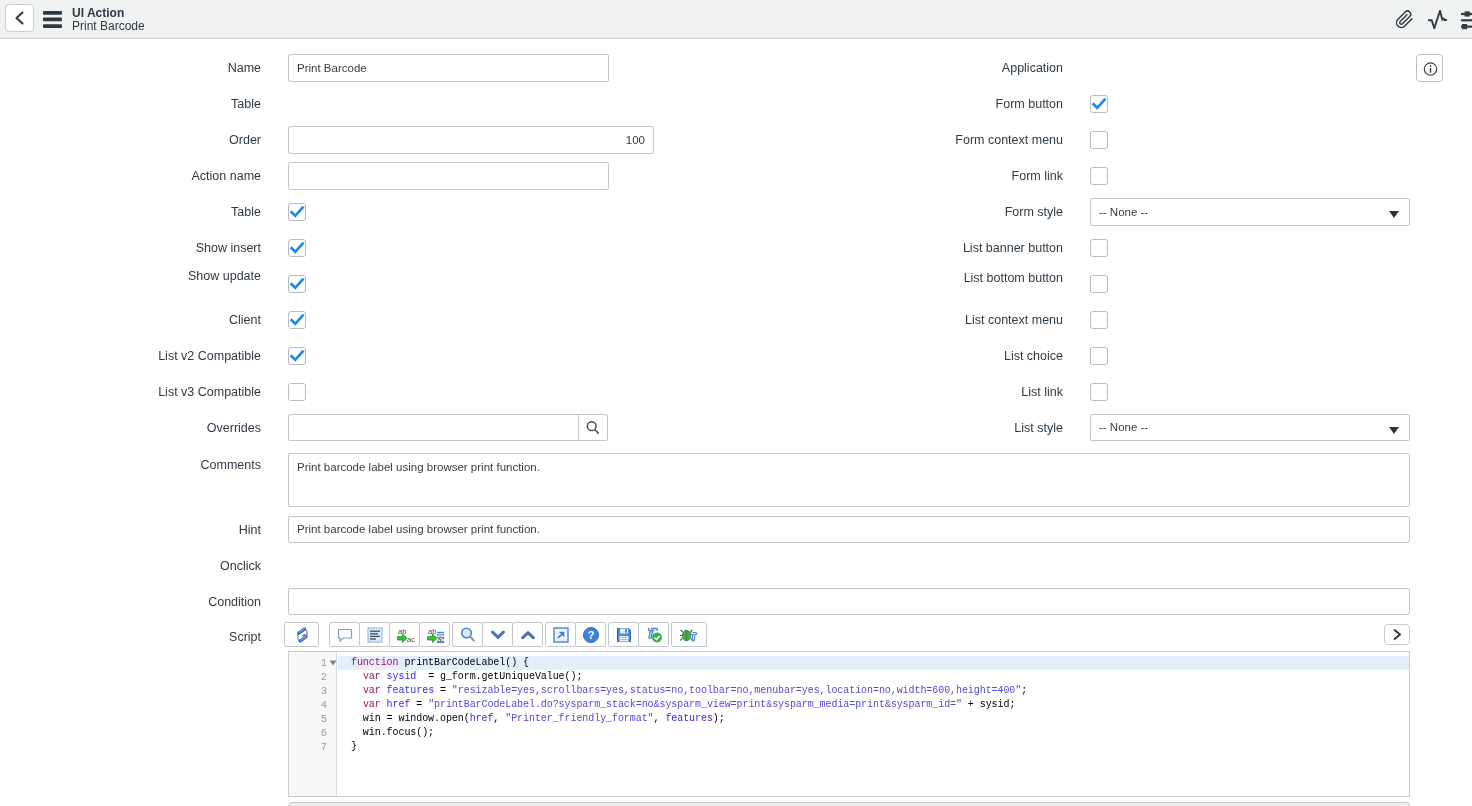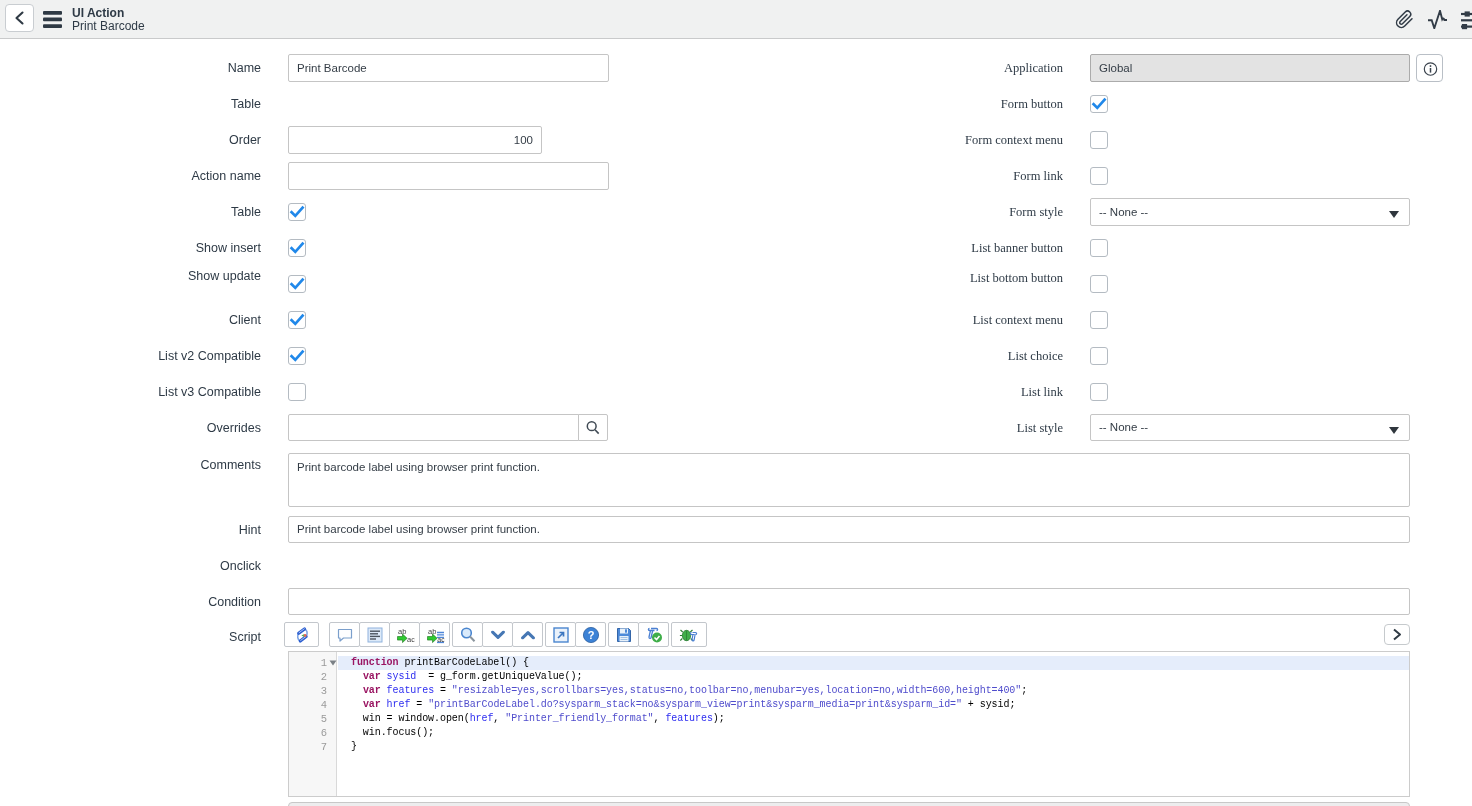--- a/index.html
+++ b/index.html
@@ -4,27 +4,27 @@
 <style>
 * { margin:0; padding:0; box-sizing:border-box; }
 html,body { width:1472px; height:806px; overflow:hidden; background:#fff;
   font-family:"Liberation Sans", sans-serif; }
 #page { position:relative; width:1472px; height:806px; }
 .abs { position:absolute; }
 #hdr { left:0; top:0; width:1472px; height:39px; background:#f0f1f1; border-bottom:1px solid #c9cacb; }
 #backbtn { left:5px; top:4px; width:29px; height:28px; background:#fff; border:1px solid #c9cdd1; border-radius:4px; }
 .lbl { font-size:12.5px; color:#2e3a46; line-height:18px; white-space:nowrap; }
 .lbl-l { right:1211px; }
-.lbl-r { right:409px;font-family:Liberation Serif, serif; }
+.lbl-r { right:409px; }
 .inp { background:#fff; border:1px solid #c5c5c5; border-radius:2px; font-size:11.5px; color:#343d46; line-height:26px; padding:0 8px; white-space:nowrap; overflow:hidden; }
 .cb { width:18px; height:18px; background:#fff; border:1px solid #b4bbc2; border-radius:3px; }
 .sel-arrow { width:0; height:0; border-left:5px solid transparent; border-right:5px solid transparent; border-top:7px solid #2f363d; position:absolute; right:10px; top:12px; }
 .tbtn { position:absolute; top:622px; height:25px; background:#fff; border:1px solid #c3c7cc; border-radius:2px; }
 .tbtn svg { position:absolute; left:50%; top:50%; transform:translate(-50%,-50%); }
-.kw { color:#9a1562; font-weight:bold; }
+.kw { color:#9a1562; font-weight:normal; }
 .df { color:#2d2df0;text-align:right; }
 .st { color:#4f4ccc; }
 </style>
 </head>
 <body>
 <div id="page">
 
   <div class="abs" id="hdr"></div>
   <div class="abs" id="backbtn"></div>
   <svg class="abs" style="left:12px;top:10px" width="15" height="16" viewBox="0 0 15 16">
@@ -81,21 +81,21 @@
   <div class="abs lbl lbl-r" style="top:167px">Form link</div>
   <div class="abs lbl lbl-r" style="top:203px">Form style</div>
   <div class="abs lbl lbl-r" style="top:239px">List banner button</div>
   <div class="abs lbl lbl-r" style="top:269px">List bottom button</div>
   <div class="abs lbl lbl-r" style="top:311px">List context menu</div>
   <div class="abs lbl lbl-r" style="top:347px">List choice</div>
   <div class="abs lbl lbl-r" style="top:383px">List link</div>
   <div class="abs lbl lbl-r" style="top:419px">List style</div>
 
   <div class="abs inp" style="left:288px;top:54px;width:321px;height:28px">Print Barcode</div>
-  <div class="abs inp" style="left:288px;top:126px;width:254px;height:28px;text-align:right">100</div>
+  <div class="abs inp" style="left:288px;top:126px;width:366px;height:28px;text-align:right">100</div>
   <div class="abs inp" style="left:288px;top:162px;width:321px;height:28px"></div>
 
   <div class="abs cb" style="left:288px;top:203px"><svg width="18" height="18" viewBox="0 0 18 18" style="margin:-1px 0 0 -1px">
         <path d="M3.6 9.2 L7.3 12.9 L14.6 4.6" fill="none" stroke="#2088ea" stroke-width="2.7" stroke-linecap="square"></path>
       </svg></div>
   <div class="abs cb" style="left:288px;top:239px"><svg width="18" height="18" viewBox="0 0 18 18" style="margin:-1px 0 0 -1px">
         <path d="M3.6 9.2 L7.3 12.9 L14.6 4.6" fill="none" stroke="#2088ea" stroke-width="2.7" stroke-linecap="square"></path>
       </svg></div>
   <div class="abs cb" style="left:288px;top:275px"><svg width="18" height="18" viewBox="0 0 18 18" style="margin:-1px 0 0 -1px">
         <path d="M3.6 9.2 L7.3 12.9 L14.6 4.6" fill="none" stroke="#2088ea" stroke-width="2.7" stroke-linecap="square"></path>
@@ -113,21 +113,20 @@
     <svg width="16" height="16" viewBox="0 0 16 16" style="margin:5px 0 0 6px">
         <circle cx="6.7" cy="6.2" r="4.4" fill="none" stroke="#414b55" stroke-width="1.5"></circle>
         <line x1="10" y1="9.7" x2="13.7" y2="13.6" stroke="#414b55" stroke-width="1.6"></line>
       </svg>
   </div>
 
   <div class="abs inp" style="left:288px;top:453px;width:1122px;height:54px;line-height:15px;padding-top:6px">Print barcode label using browser print function.</div>
   <div class="abs inp" style="left:288px;top:516px;width:1122px;height:27px;line-height:25px">Print barcode label using browser print function.</div>
   <div class="abs inp" style="left:288px;top:588px;width:1122px;height:27px;line-height:25px"></div>
 
-  <div class="abs inp" style="left:1090px;top:54px;width:320px;height:28px;background:#e3e3e3;border-color:#ababab">Global</div>
   <div class="abs" style="left:1416px;top:54px;width:27px;height:28px;background:#fff;border:1px solid #b9bfc6;border-radius:4px">
     <svg width="17" height="17" viewBox="0 0 17 17" style="margin:5.5px 0 0 4.7px">
         <circle cx="8.5" cy="8" r="6.2" fill="none" stroke="#39424c" stroke-width="1.15"></circle>
         <rect x="7.75" y="7" width="1.5" height="4.6" fill="#39424c"></rect>
         <rect x="7.75" y="4.2" width="1.5" height="1.7" fill="#39424c"></rect>
       </svg>
   </div>
   <div class="abs cb" style="left:1090px;top:95px"><svg width="18" height="18" viewBox="0 0 18 18" style="margin:-1px 0 0 -1px">
         <path d="M3.6 9.2 L7.3 12.9 L14.6 4.6" fill="none" stroke="#2088ea" stroke-width="2.7" stroke-linecap="square"></path>
       </svg></div>

